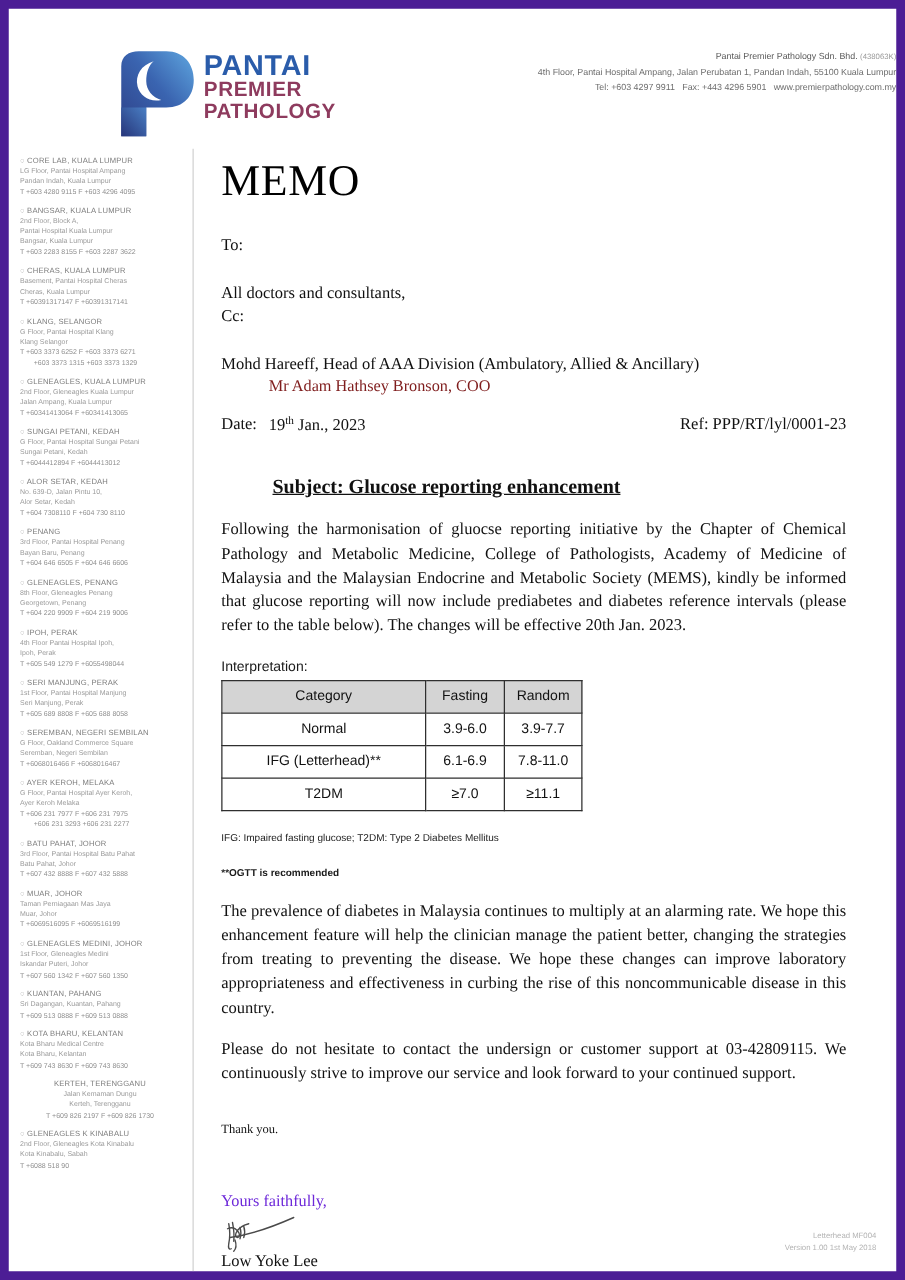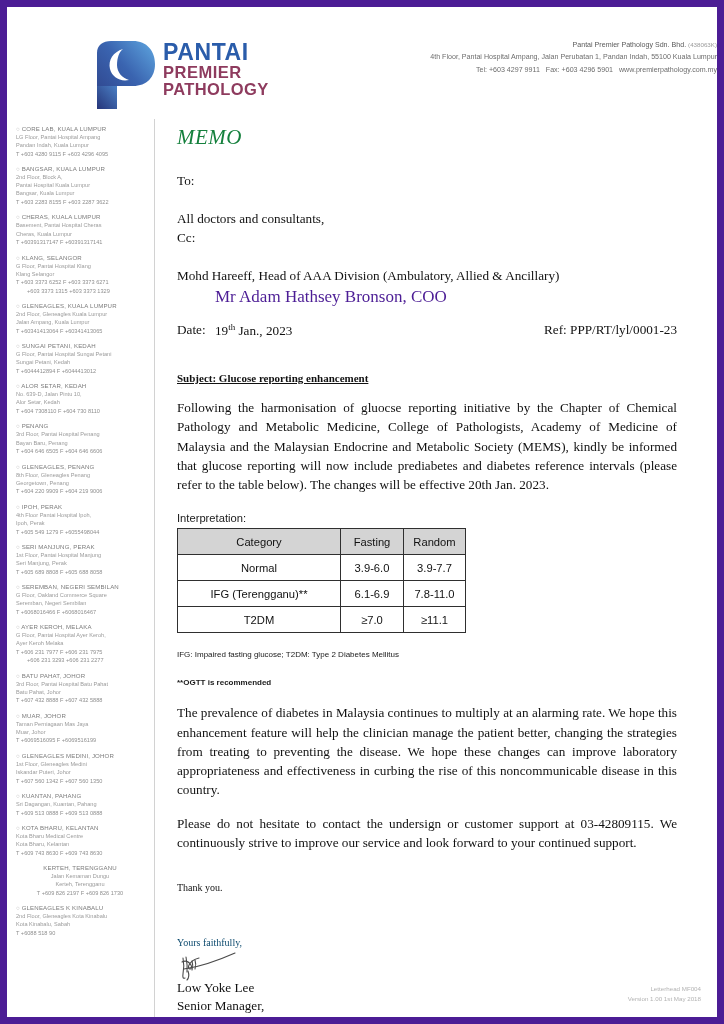--- a/index.html
+++ b/index.html
@@ -138,55 +138,55 @@
 
   
   .main {
     position: absolute;
     left: 170px;
     top: 118px;
     width: 500px;
   }
   .memo-title {
     font-family: "Liberation Serif", serif;
-    font-size: 21px;
+    font-size: 35px;
     letter-spacing: 0.5px;
-    color: #15803d;
+    color: #000000;
     margin: 0 0 22px 0;
-    font-style: italic;
   }
   .recip-row {
     display: flex;
     font-size: 13.2px;
     line-height: 1.42;
     color: #111;
     flex-direction: column;
   }
   .recip-label { width: 38px; flex: 0 0 38px; }
   .recip-val { flex: 1; }
-  .recip-cont { padding-left: 38px; font-size: 17px; line-height: 1.42; color: #4c1d95; }
+  .recip-cont { padding-left: 38px; font-size: 13px; line-height: 1.42; color: #7f1d1d; }
 
   .date-row {
     display: flex;
     justify-content: space-between;
     align-items: baseline;
     margin-top: 12px;
     font-size: 13.2px;
     color: #111;
   }
   .date-left { display: flex; }
   .date-label { width: 38px; flex: 0 0 38px; }
   sup { font-size: 0.68em; vertical-align: super; }
 
   .subject {
     margin-top: 33px;
-    font-size: 11px;
+    font-size: 16px;
     font-weight: bold;
     text-decoration: underline;
     color: #111;
+    margin-left: 41px;
   }
   .para {
     margin-top: 14px;
     font-size: 13.2px;
     line-height: 1.46;
     text-align: justify;
     color: #111;
   }
   .interp-label {
     margin-top: 18px;
@@ -219,21 +219,21 @@
   .tbl-note {
     margin-top: 16px;
     font-family: "Liberation Sans", sans-serif;
     font-size: 8px;
     color: #1a1a1a;
     line-height: 1.5;
   }
   .tbl-note.bold { font-weight: bold; }
 
   .thanks { margin-top: 30px; font-size: 10px; color: #111; }
-  .yours { margin-top: 44px; font-size: 10px; color: #0c4a6e; }
+  .yours { margin-top: 44px; font-size: 13px; color: #6d28d9; }
   .sig { margin: 1px 0 0 2px; height: 30px; width: 90px; }
   .sign-line { font-size: 13.2px; line-height: 1.36; color: #111; }
 
   
   .footer {
     position: absolute;
     right: 16px;
     bottom: 12px;
     text-align: right;
     font-family: "Liberation Sans", sans-serif;
@@ -275,21 +275,21 @@
     </div>
 
     <div class="addr">
       <div>
         <span class="strong">Pantai Premier Pathology Sdn. Bhd.</span>
         <span class="reg">(438063K)</span>
       </div>
       <div>4th Floor, Pantai Hospital Ampang, Jalan Perubatan 1, Pandan Indah, 55100 Kuala Lumpur</div>
       <div>
         <span>Tel: +603 4297 9911</span>&nbsp;&nbsp;
-        <span>Fax: +603 4296 5901</span>&nbsp;&nbsp;
+        <span>Fax: +443 4296 5901</span>&nbsp;&nbsp;
         <span>www.premierpathology.com.my</span>
       </div>
     </div>
   </div>
 
   <div class="sidebar" id="sidebar">
       <div class="branch">
         <div class="branch-name"><span class="bullet">○ </span>CORE LAB, KUALA LUMPUR</div>
         <div class="branch-line">LG Floor, Pantai Hospital Ampang</div>
         <div class="branch-line">Pandan Indah, Kuala Lumpur</div>
@@ -455,21 +455,21 @@
           <th>Random</th>
         </tr>
       </thead>
       <tbody id="interp-body">
           <tr>
             <td>Normal</td>
             <td>3.9-6.0</td>
             <td>3.9-7.7</td>
           </tr>
           <tr>
-            <td>IFG (Terengganu)**</td>
+            <td>IFG (Letterhead)**</td>
             <td>6.1-6.9</td>
             <td>7.8-11.0</td>
           </tr>
           <tr>
             <td>T2DM</td>
             <td>≥7.0</td>
             <td>≥11.1</td>
           </tr>
         </tbody>
     </table>

